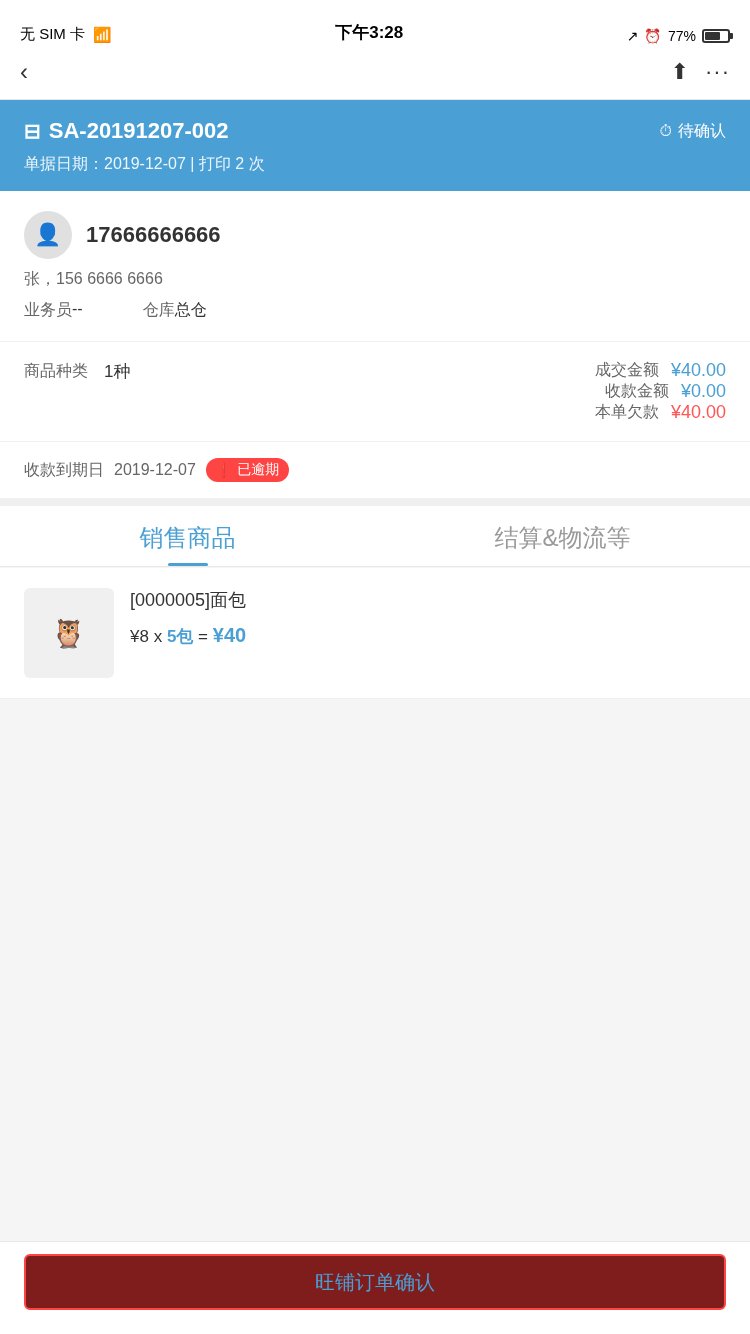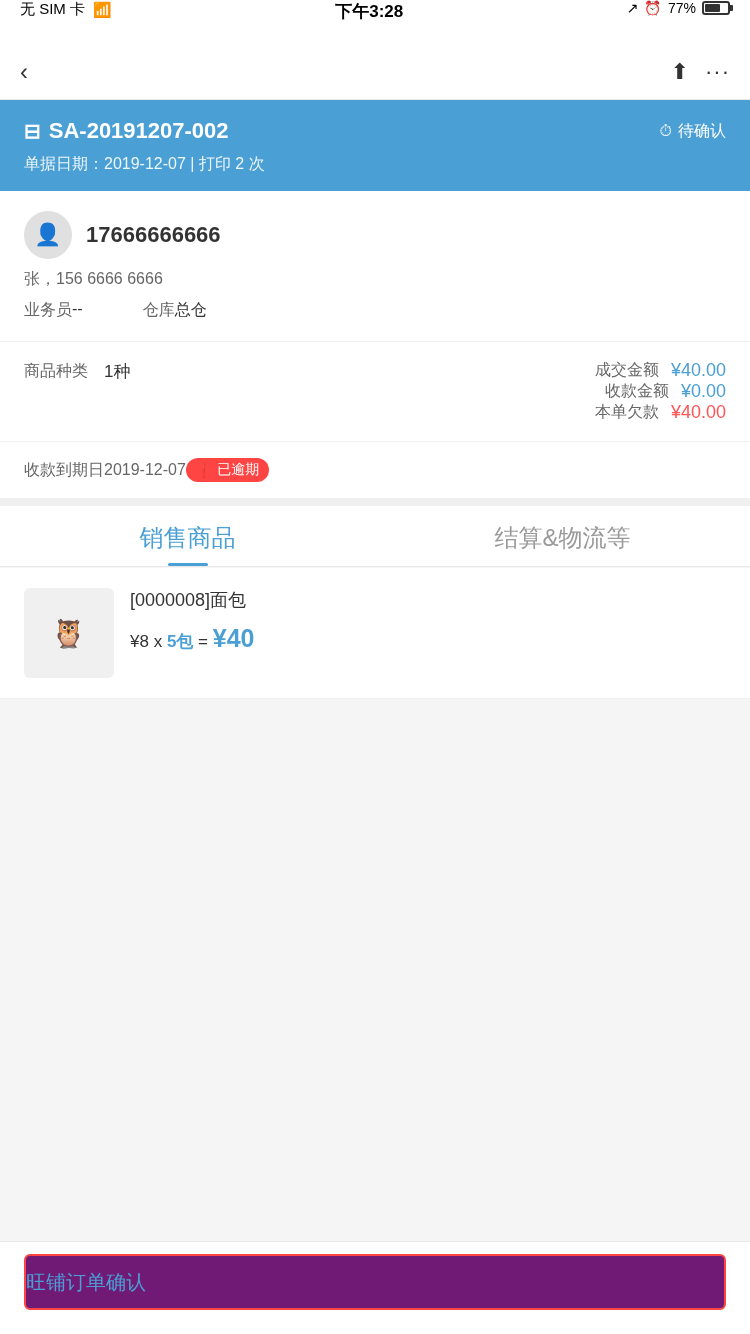--- a/index.html
+++ b/index.html
@@ -10,21 +10,21 @@
       width: 750px;
       min-height: 1334px;
       overflow-x: hidden;
     }
 
     
     .status-bar {
       background: #fff;
       height: 44px;
       display: flex;
-      align-items: flex-start;
+      align-items: flex-end;
       justify-content: space-between;
       padding: 0 20px;
       font-size: 15px;
       font-weight: 500;
     }
     .status-left { display: flex; align-items: center; gap: 8px; }
     .status-center { font-size: 17px; font-weight: 600; }
     .status-right { display: flex; align-items: center; gap: 6px; font-size: 14px; }
     .battery-icon {
       width: 28px; height: 14px;
@@ -185,20 +185,21 @@
     .summary-row { display: flex; justify-content: flex-end; gap: 12px; align-items: center; }
     .amount-blue { color: #4a9fd4; font-size: 18px; font-weight: 500; }
     .amount-red { color: #f55; font-size: 18px; font-weight: 500; }
 
     
     .due-section {
       background: #fff;
       padding: 16px 24px;
       display: flex;
       align-items: center;
+      gap: 10px;
       font-size: 16px;
       color: #666;
       border-bottom: 8px solid #f0f0f0;
     }
     .overdue-badge {
       background: #ff4444;
       color: #fff;
       font-size: 14px;
       padding: 3px 10px;
       border-radius: 12px;
@@ -263,21 +264,21 @@
       font-size: 18px;
       color: #333;
       margin-bottom: 12px;
       font-weight: 500;
     }
     .product-price {
       font-size: 17px;
       color: #333;
     }
     .price-qty { color: #4a9fd4; font-weight: 600; }
-    .price-total { color: #4a9fd4; font-weight: 700; font-size: 25px; }
+    .price-total { color: #4a9fd4; font-weight: 700; font-size: 20px; }
 
     
     .content-area {
       min-height: 280px;
       background: #f5f5f5;
     }
 
     
     .bottom-bar {
       position: fixed;
@@ -285,28 +286,29 @@
       left: 0;
       width: 750px;
       background: #fff;
       padding: 12px 24px 24px;
       border-top: 1px solid #e8e8e8;
     }
     .confirm-btn {
       width: 100%;
       height: 56px;
       border: 2px solid #ff4444;
-      background: #701a75;
+      background: #7f1d1d;
       color: #4a9fd4;
       font-size: 20px;
       font-weight: 500;
       border-radius: 6px;
       cursor: pointer;
       display: flex;
       align-items: center;
+      justify-content: center;
     }
 
     
     .wifi-icon { font-size: 15px; }
   </style>
 </head>
 <body>
 
 <div class="status-bar">
   <div class="status-left">
@@ -406,21 +408,21 @@
   <div class="tab-item">
     <span>结算&amp;物流等</span>
   </div>
 </div>
 
 <div class="product-section">
   <div class="product-thumb">
     <span>🦉</span>
   </div>
   <div class="product-info">
-    <div class="product-name">[0000008]面包</div>
+    <div class="product-name">[0000005]面包</div>
     <div class="product-price">
       <span>¥8</span>
       <span>x</span>
       <span class="price-qty">5包</span>
       <span>=</span>
       <span class="price-total">¥40</span>
     </div>
   </div>
 </div>
 

